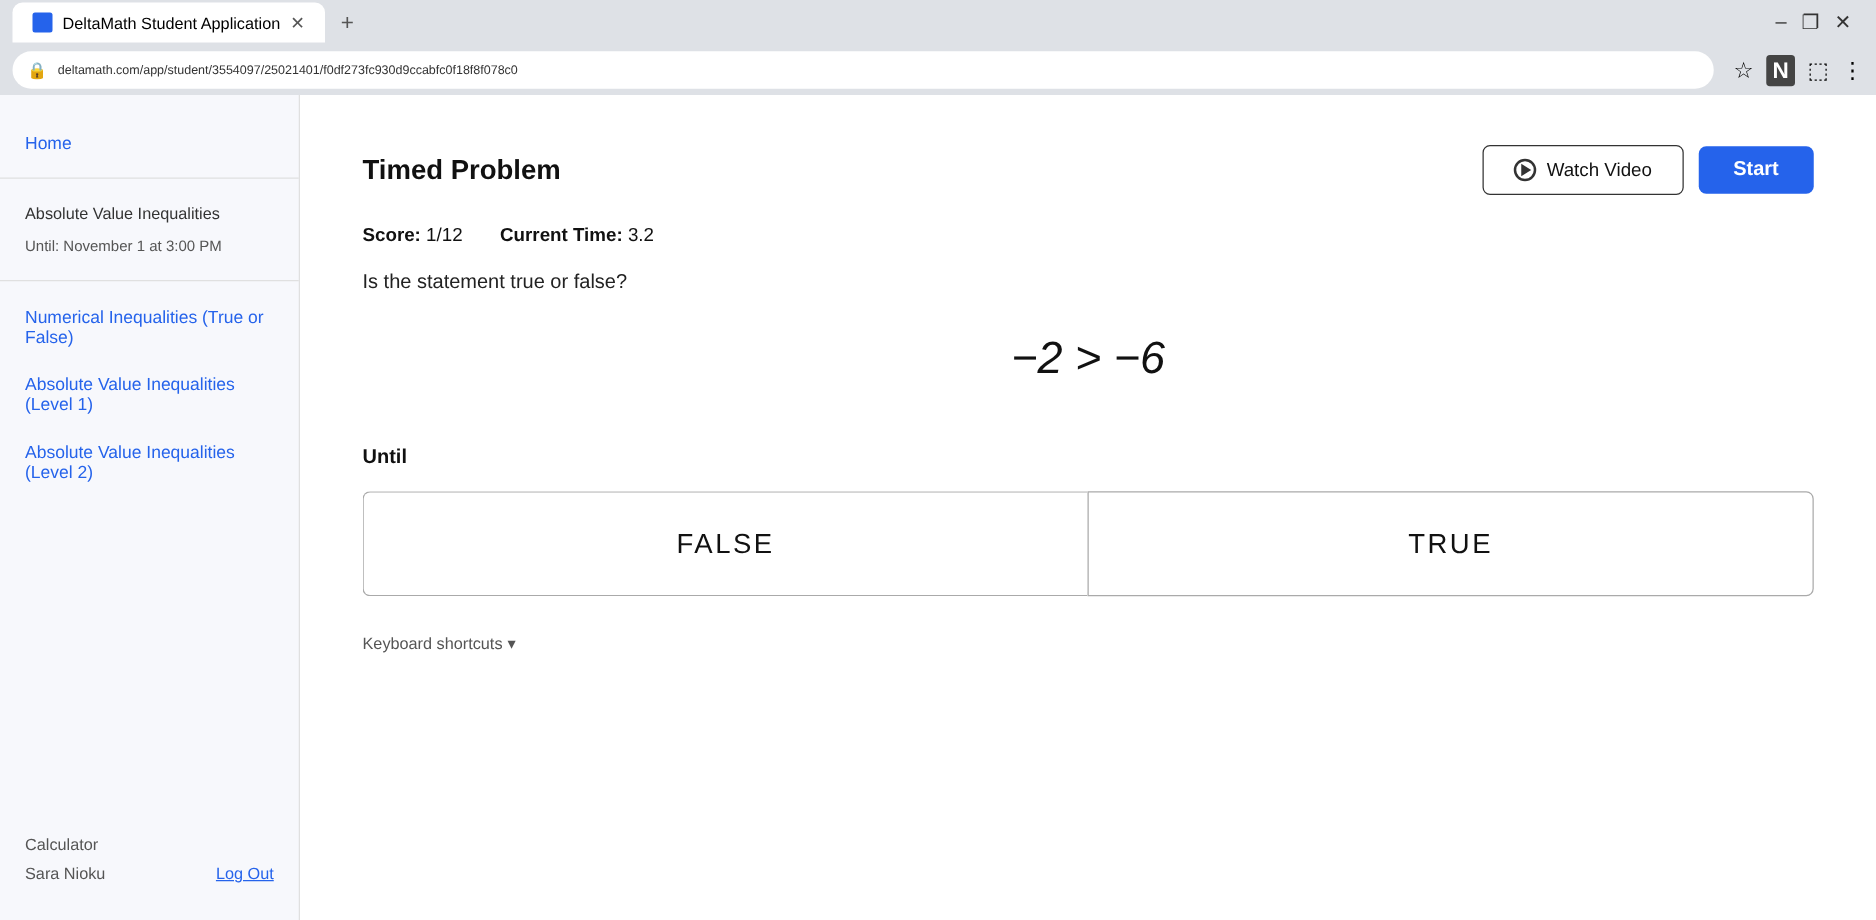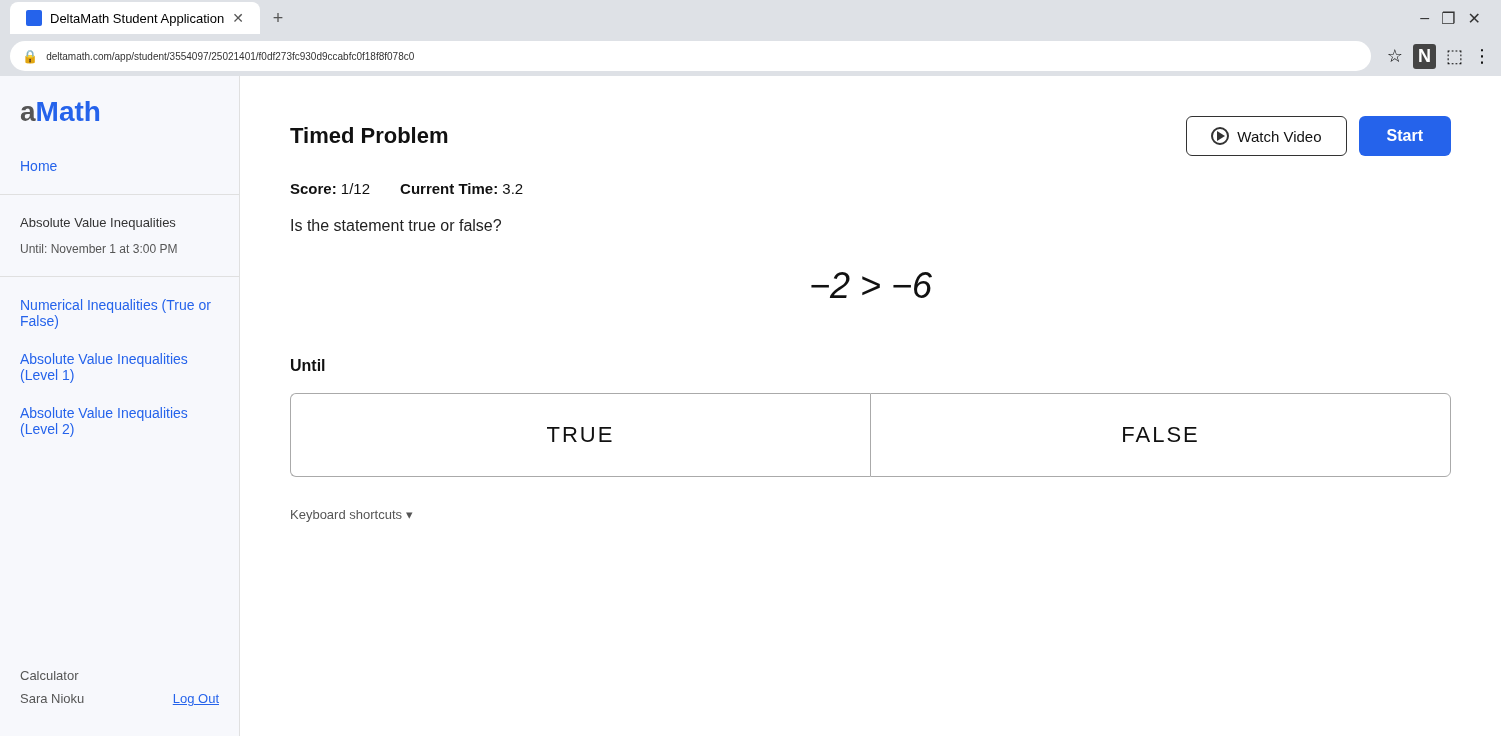--- a/index.html
+++ b/index.html
@@ -189,20 +189,21 @@
 
     .problem-title {
       font-size: 22px;
       font-weight: bold;
       color: #111;
     }
 
     .header-buttons {
       display: flex;
       gap: 12px;
+      align-items: center;
     }
 
     .watch-video-btn {
       border: 1.5px solid #333;
       border-radius: 6px;
       padding: 10px 24px;
       font-size: 15px;
       background: #fff;
       cursor: pointer;
       display: flex;
@@ -345,23 +346,20 @@
       <span style="font-size:18px;">☆</span>
       <span style="font-size:18px; font-weight:bold; background:#444;color:#fff;padding:2px 5px;border-radius:3px;">N</span>
       <span style="font-size:18px;">⬚</span>
       <span style="font-size:18px;">⋮</span>
     </div>
   </div>
 
   <div class="app-layout">
 
     <div class="sidebar">
-      <div class="sidebar-logo">
-        <span style="color:#555;">a</span><span style="color:#2563eb;">Math</span>
-      </div>
 
       <div class="sidebar-nav">
         <a class="sidebar-item">Home</a>
 
         <div class="sidebar-divider"></div>
 
         <div class="sidebar-section">Absolute Value Inequalities</div>
         <div class="sidebar-section" style="font-weight:normal;font-size:12px;color:#555;padding-top:0;">Until: November 1 at 3:00 PM</div>
 
         <div class="sidebar-divider"></div>
@@ -408,22 +406,22 @@
 
       <div class="question-text">Is the statement true or false?</div>
 
       <div class="math-expression">
         <span>−2 &gt; −6</span>
       </div>
 
       <div class="answer-label">Until</div>
 
       <div class="answer-buttons">
+        <button class="answer-btn">FALSE</button>
         <button class="answer-btn">TRUE</button>
-        <button class="answer-btn">FALSE</button>
       </div>
 
       <div class="keyboard-shortcuts">
         <span>Keyboard shortcuts</span>
         <span style="color:#555;cursor:pointer;">▾</span>
       </div>
 
     </div>
   </div>
 </div>

